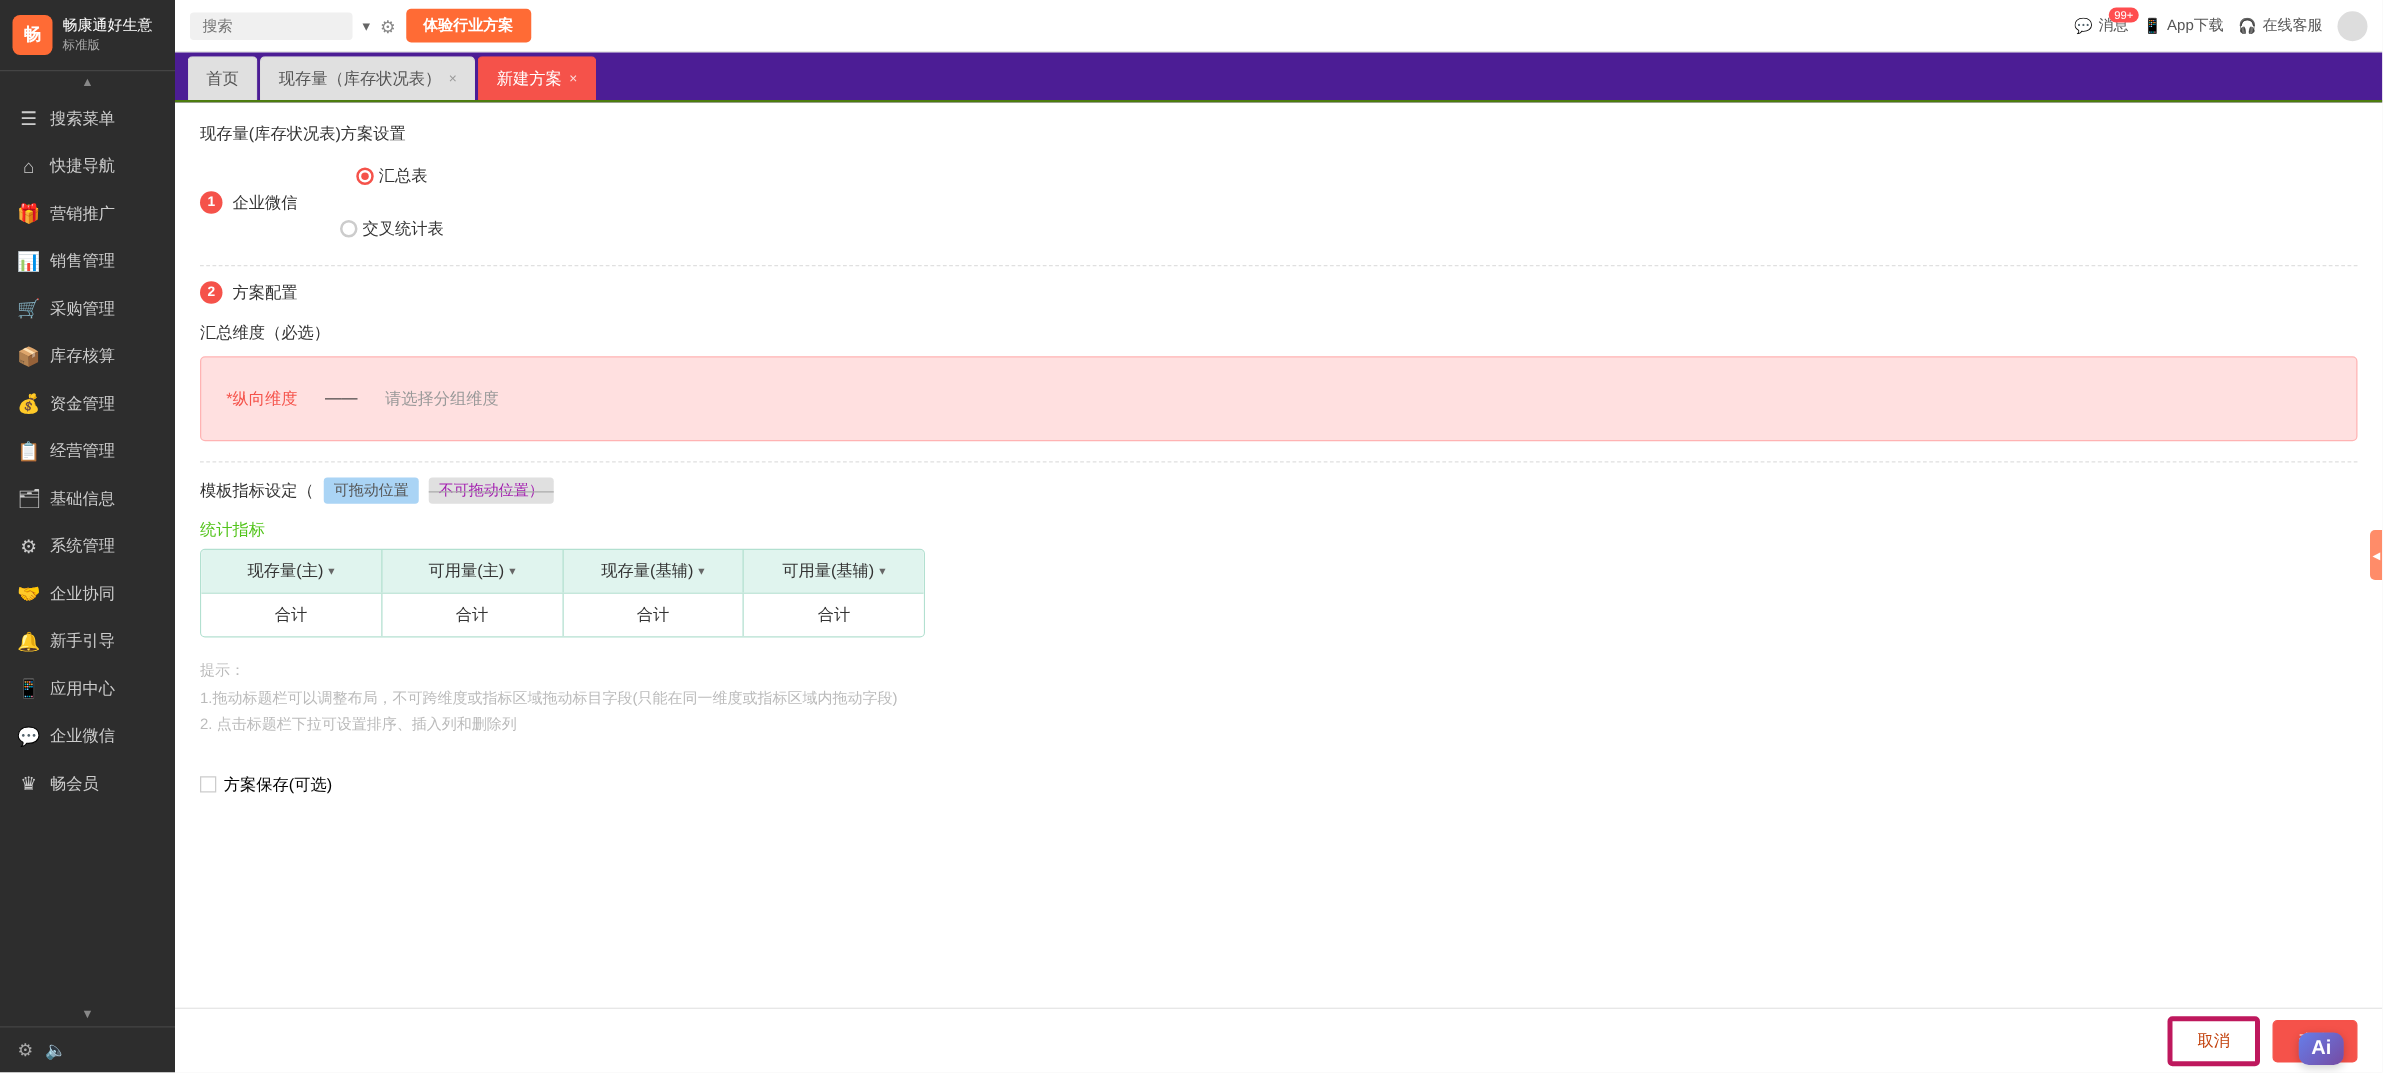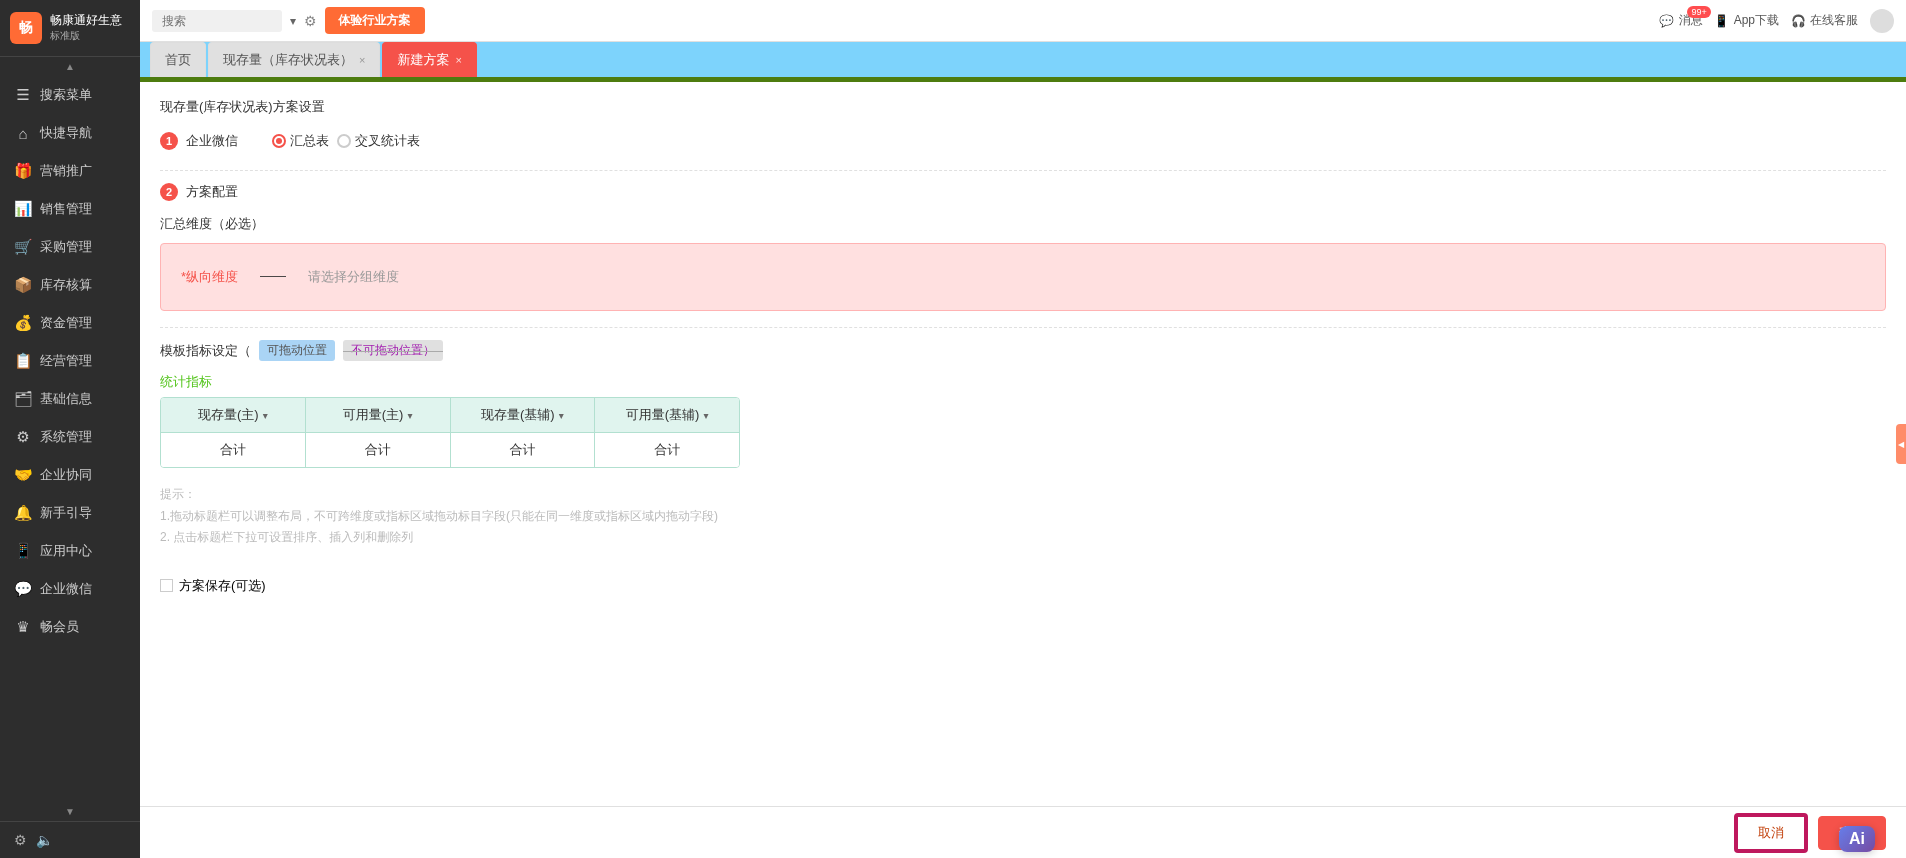--- a/index.html
+++ b/index.html
@@ -81,22 +81,22 @@
       padding: 1px 4px; position: absolute; top: -6px; right: -8px;
     }
     .topbar-app { display: flex; align-items: center; gap: 4px; color: #555; font-size: 12px; cursor: pointer; }
     .topbar-service { display: flex; align-items: center; gap: 4px; color: #555; font-size: 12px; cursor: pointer; }
     .topbar-user { display: flex; align-items: center; gap: 4px; color: #555; font-size: 12px; cursor: pointer; }
     .user-avatar { width: 24px; height: 24px; background: #ddd; border-radius: 50%; }
 
     
     .tabbar {
       height: 40px;
-      background: #7dd3fc;
-      border-bottom: 5px solid #4d7c0f;
+      background: #4c1d95;
+      border-bottom: 2px solid #4d7c0f;
       display: flex; align-items: flex-end;
       padding: 0 0 0 10px;
     }
     .tab {
       display: flex; align-items: center; gap: 6px;
       padding: 8px 14px 8px;
       background: #e0e0e0; border-radius: 4px 4px 0 0;
       font-size: 13px; color: #555; cursor: pointer;
       border: 1px solid #ddd; border-bottom: none; margin-right: 2px;
     }
@@ -120,21 +120,21 @@
     }
     .section-num {
       width: 18px; height: 18px; background: #f5524a; border-radius: 50%;
       color: white; font-size: 11px; font-weight: bold;
       display: flex; align-items: center; justify-content: center;
       flex-shrink: 0;
     }
     .section-title { font-size: 13px; color: #333; font-weight: 500; }
 
     
-    .radio-group { display: flex; align-items: center; gap: 8px; margin-left: 26px; }
+    .radio-group { display: flex; align-items: center; gap: 24px; margin-left: 26px; flex-direction: column; }
     .radio-item { display: flex; align-items: center; gap: 4px; cursor: pointer; font-size: 13px; color: #333; }
     .radio-circle {
       width: 14px; height: 14px; border-radius: 50%; border: 2px solid #ccc;
       display: flex; align-items: center; justify-content: center;
     }
     .radio-circle.checked { border-color: #f5524a; }
     .radio-inner { width: 6px; height: 6px; background: #f5524a; border-radius: 50%; }
 
     
     .divider { border: none; border-top: 1px dashed #e0e0e0; margin: 12px 0; }

